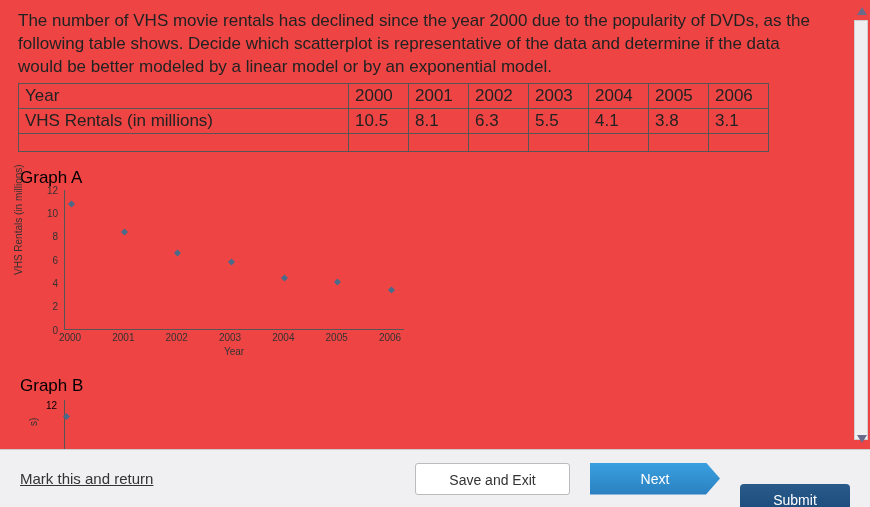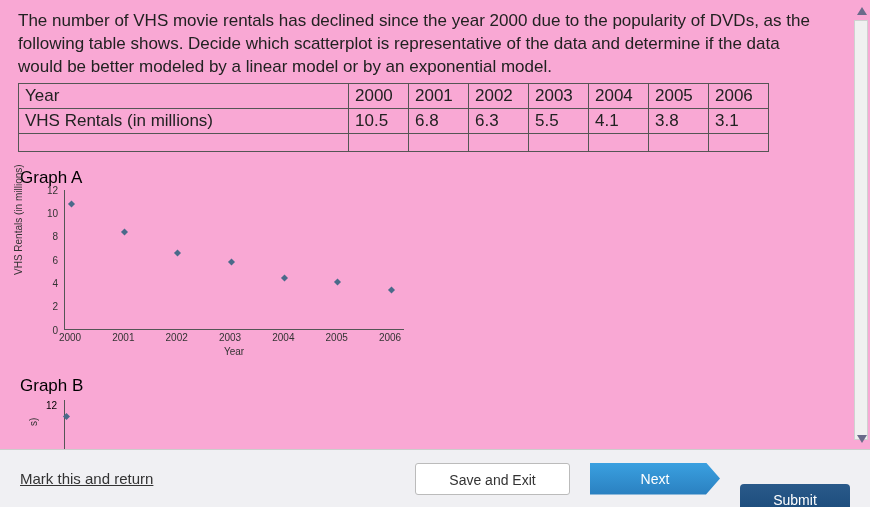--- a/index.html
+++ b/index.html
@@ -5,21 +5,21 @@
     * { margin: 0; padding: 0; box-sizing: border-box; }
     body {
       font-family: Arial, sans-serif;
       width: 870px;
       height: 507px;
       background: #f5f5f5;
       position: relative;
       overflow: hidden;
     }
     .content-area {
-      background: #f9a8d4;
+      background: #ef4444;
       padding: 10px 18px;
       height: 450px;
       overflow-y: auto;
       border-bottom: 1px solid #ccc;
       position: relative;
     }
     .scrollbar-right {
       position: absolute;
       right: 2px;
       top: 20px;
@@ -214,21 +214,21 @@
       <td class="year-cell">2001</td>
       <td class="year-cell">2002</td>
       <td class="year-cell">2003</td>
       <td class="year-cell">2004</td>
       <td class="year-cell">2005</td>
       <td class="year-cell">2006</td>
     </tr>
     <tr>
       <td class="label-cell">VHS Rentals (in millions)</td>
       <td>10.5</td>
-      <td>6.8</td>
+      <td>8.1</td>
       <td>6.3</td>
       <td>5.5</td>
       <td>4.1</td>
       <td>3.8</td>
       <td>3.1</td>
     </tr>
     <tr class="empty-row">
       <td></td>
       <td></td>
           <td></td>

